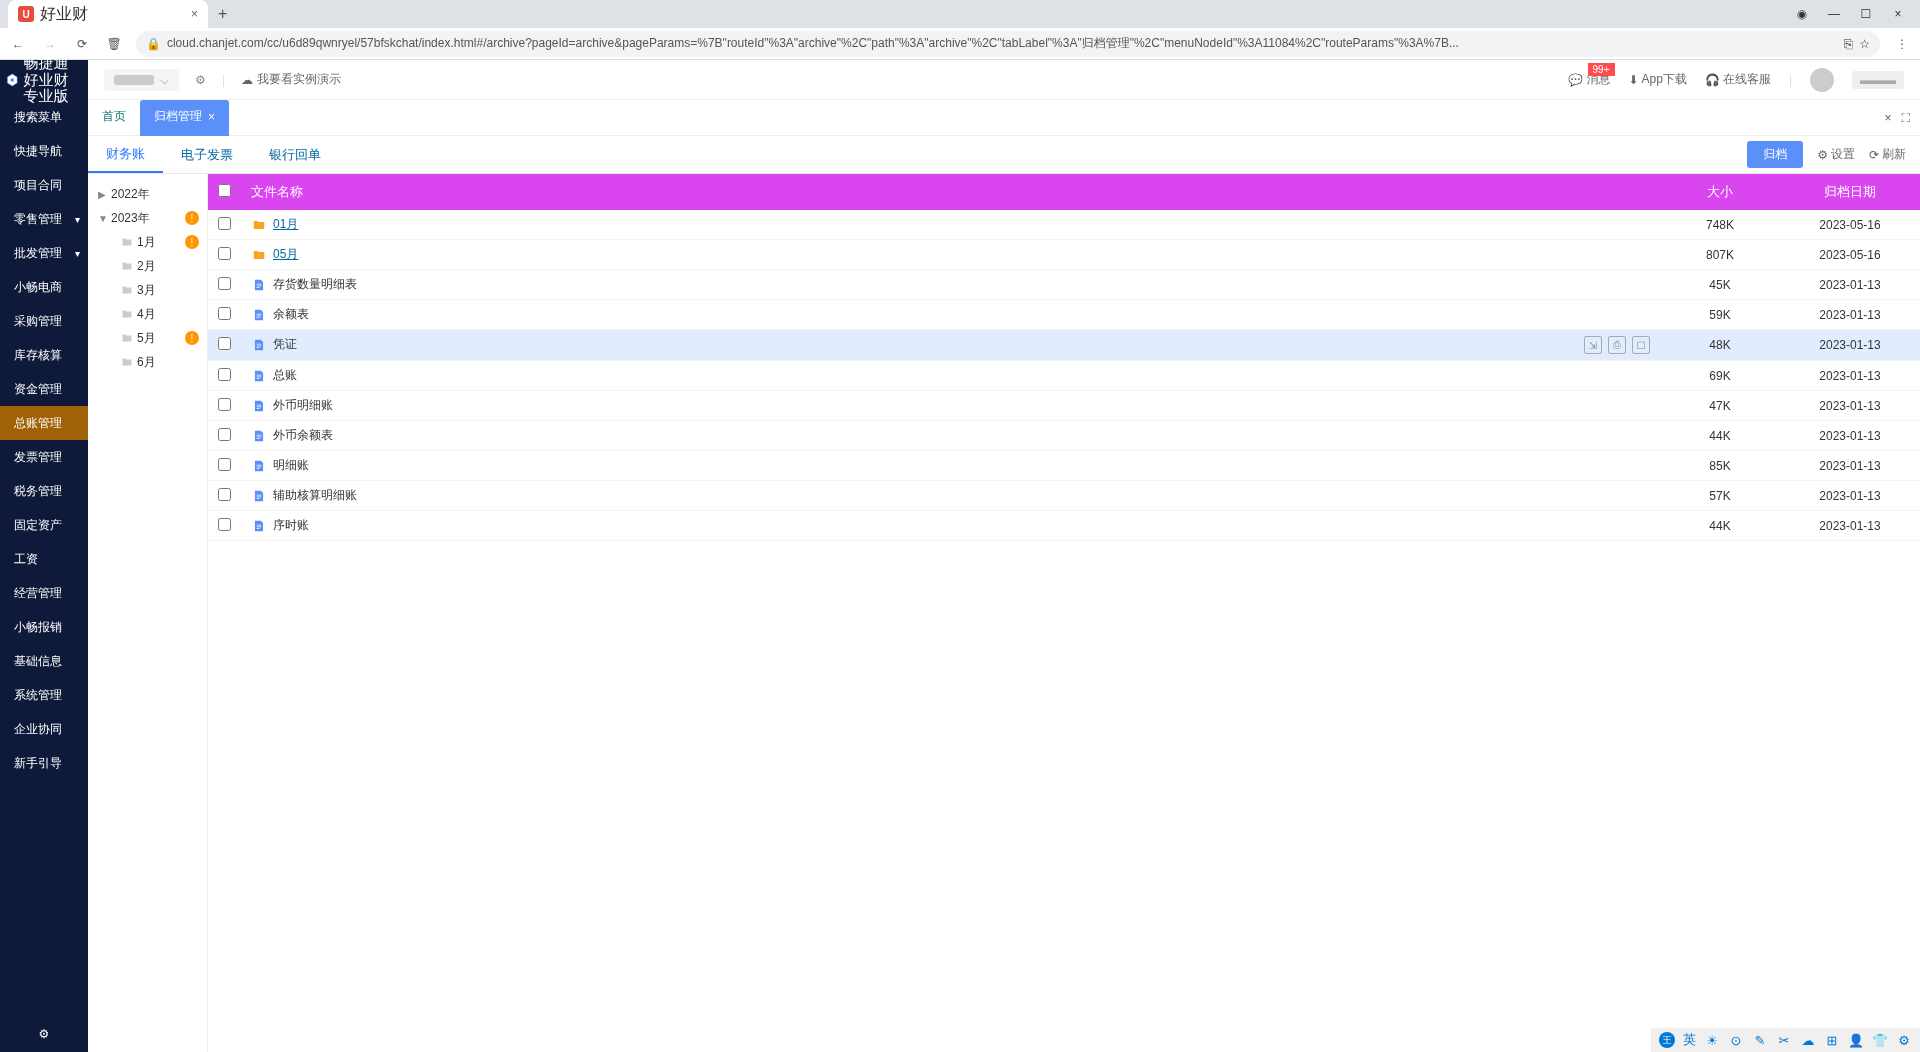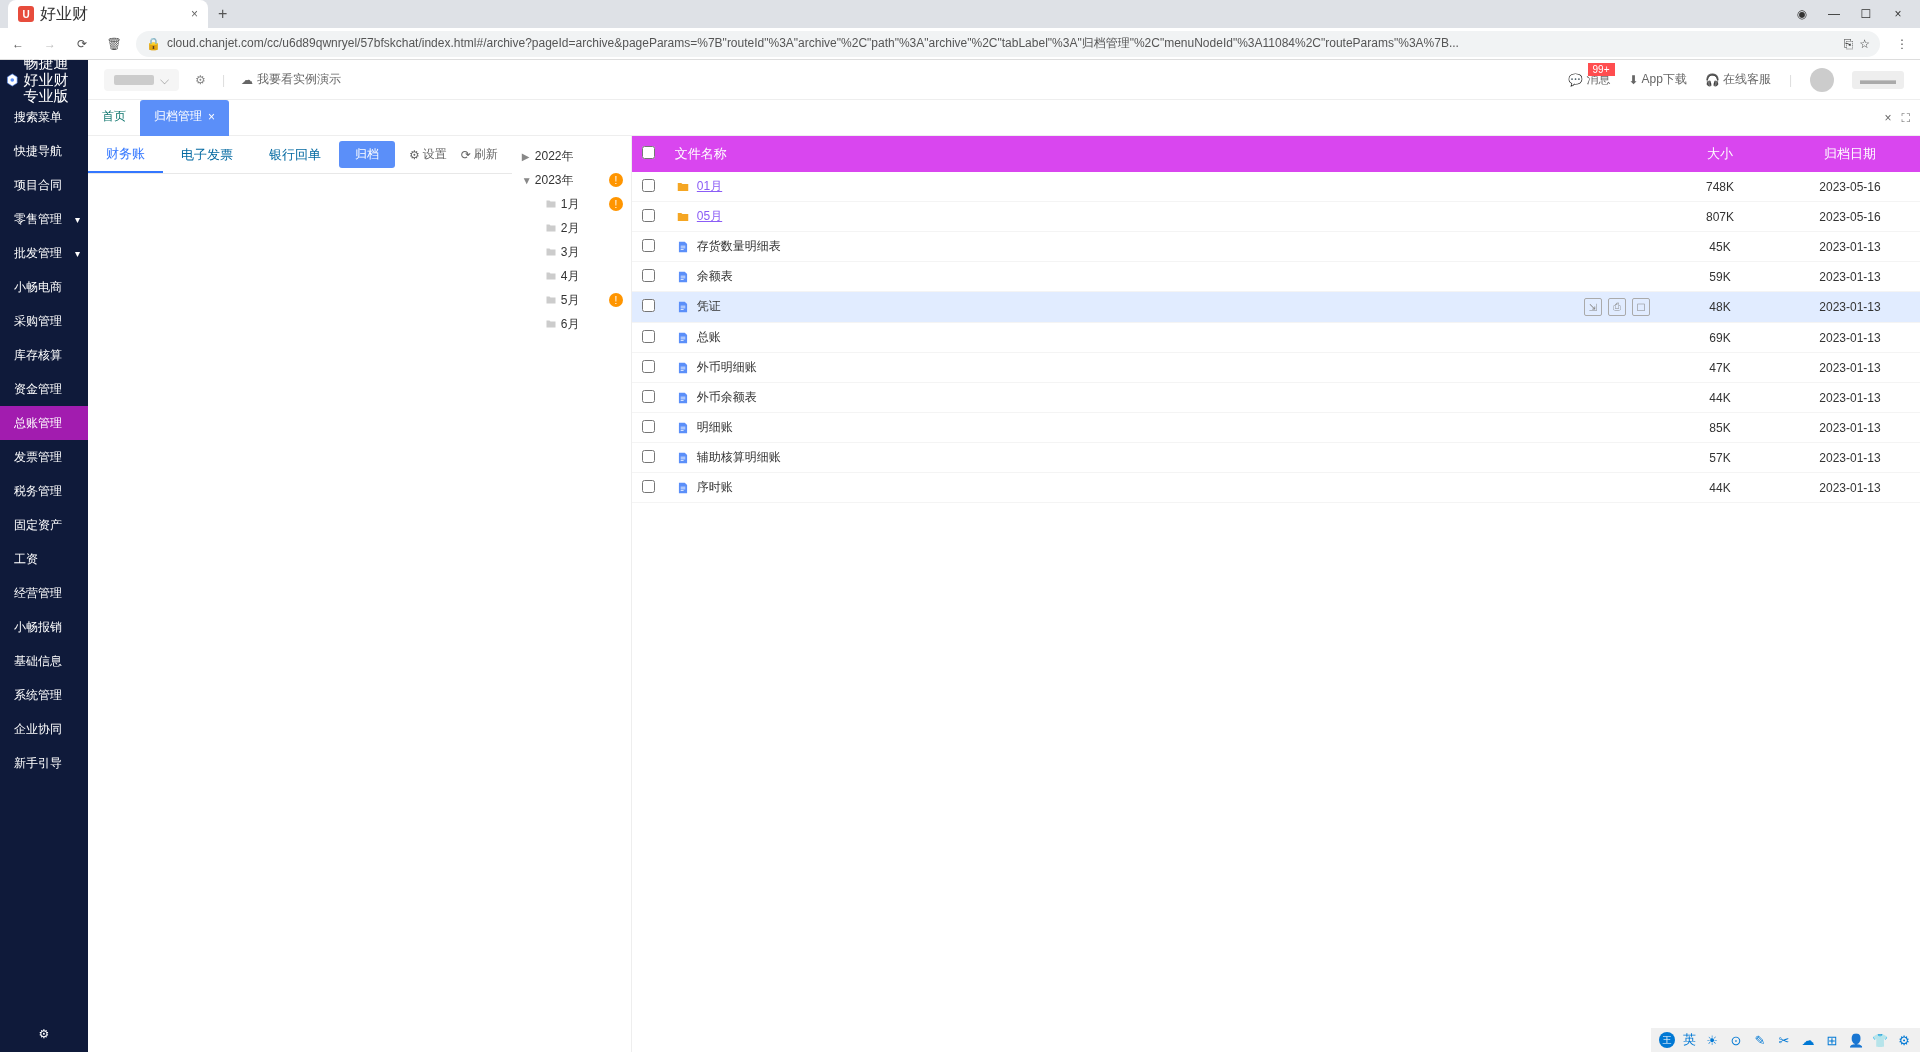--- a/index.html
+++ b/index.html
@@ -25,21 +25,21 @@
     
     .app { display: flex; height: calc(1052px - 60px); }
     
     
     .sidebar { width: 88px; background: #0f1a3a; color: #fff; display: flex; flex-direction: column; }
     .logo { height: 40px; display: flex; align-items: center; padding: 5px; gap: 4px; }
     .logo-icon { width: 22px; height: 22px; }
     .logo-text { font-size: 15px; line-height: 1.1; }
     .sidebar-items { flex: 1; overflow-y: auto; }
     .sidebar-item { height: 34px; display: flex; align-items: center; padding: 0 14px; font-size: 12px; cursor: pointer; position: relative; }
-    .sidebar-item.active { background: #a21caf; }
+    .sidebar-item.active { background: #a16207; }
     .sidebar-item .caret { position: absolute; right: 8px; font-size: 10px; }
     .sidebar-footer { height: 36px; display: flex; align-items: center; justify-content: center; }
     .gear { cursor: pointer; }
     
     
     .content { flex: 1; display: flex; flex-direction: column; background: #fff; }
     
     
     .top-header { height: 40px; display: flex; align-items: center; padding: 0 16px; border-bottom: 1px solid #eee; gap: 16px; }
     .company-select { display: flex; align-items: center; gap: 6px; background: #f5f5f5; padding: 4px 10px; border-radius: 4px; color: #999; }
@@ -52,21 +52,21 @@
     
     
     .page-tabs { height: 36px; display: flex; align-items: center; border-bottom: 1px solid #eee; padding-right: 10px; }
     .page-tab { padding: 0 14px; height: 36px; display: flex; align-items: center; gap: 6px; cursor: pointer; border-bottom: 2px solid transparent; }
     .page-tab.home { color: #0f766e; }
     .page-tab.active { background: #5b8ff9; color: #fff; border-radius: 3px 3px 0 0; }
     .tab-close-x { font-size: 12px; }
     .tab-controls { margin-left: auto; display: flex; gap: 10px; color: #666; }
     
     
-    .main-panel { flex: 1; display: flex; padding: 0; }
+    .main-panel { flex: 1; display: flex; flex-direction: column; padding: 0; }
     .inner-tabs { height: 38px; display: flex; align-items: stretch; border-bottom: 1px solid #e8e8e8; }
     .inner-tab { padding: 0 18px; display: flex; align-items: center; cursor: pointer; color: #0369a1; font-size: 13px; }
     .inner-tab.active { color: #3377ff; border-bottom: 2px solid #3377ff; }
     .toolbar { margin-left: auto; display: flex; align-items: center; gap: 14px; padding-right: 14px; }
     .btn-primary { background: #5b8ff9; color: #fff; padding: 5px 16px; border-radius: 3px; cursor: pointer; }
     .toolbar-link { color: #666; cursor: pointer; display: flex; align-items: center; gap: 3px; }
     
     
     .panel-body { flex: 1; display: flex; }
     
@@ -83,21 +83,21 @@
     .table-wrap { flex: 1; }
     .table { width: 100%; border-collapse: collapse; }
     .table th { background: #d946ef; color: #fff; text-align: left; padding: 9px 10px; font-weight: normal; font-size: 13px; }
     .table th.center, .table td.center { text-align: center; }
     .table th.ck, .table td.ck { width: 30px; text-align: center; }
     .table td { padding: 6px 10px; border-bottom: 1px solid #f4f4f4; font-size: 12px; }
     .table tr.highlight td { background: #e1ecff; }
     .file-icon { width: 16px; height: 16px; display: inline-flex; align-items: center; justify-content: center; margin-right: 6px; vertical-align: middle; }
     .folder-i { color: #f5a623; }
     .file-i { color: #5b8ff9; }
-    .file-link { text-decoration: underline; color: #8b5cf6; cursor: pointer; }
+    .file-link { text-decoration: underline; color: #0369a1; cursor: pointer; }
     .row-actions { display: inline-flex; gap: 6px; float: right; }
     .row-action { width: 18px; height: 18px; border: 1px solid #aaa; border-radius: 2px; cursor: pointer; color: #888; display: flex; align-items: center; justify-content: center; font-size: 10px; }
 
     
     .taskbar { position: absolute; bottom: 0; right: 0; height: 24px; background: #f0f0f0; display: flex; align-items: center; padding: 0 8px; gap: 8px; color: #0078d4; font-size: 13px; }
     .taskbar-icon { width: 16px; height: 16px; display: flex; align-items: center; justify-content: center; cursor: pointer; }
     svg { display: block; }
   </style>
 </head>
 <body>

